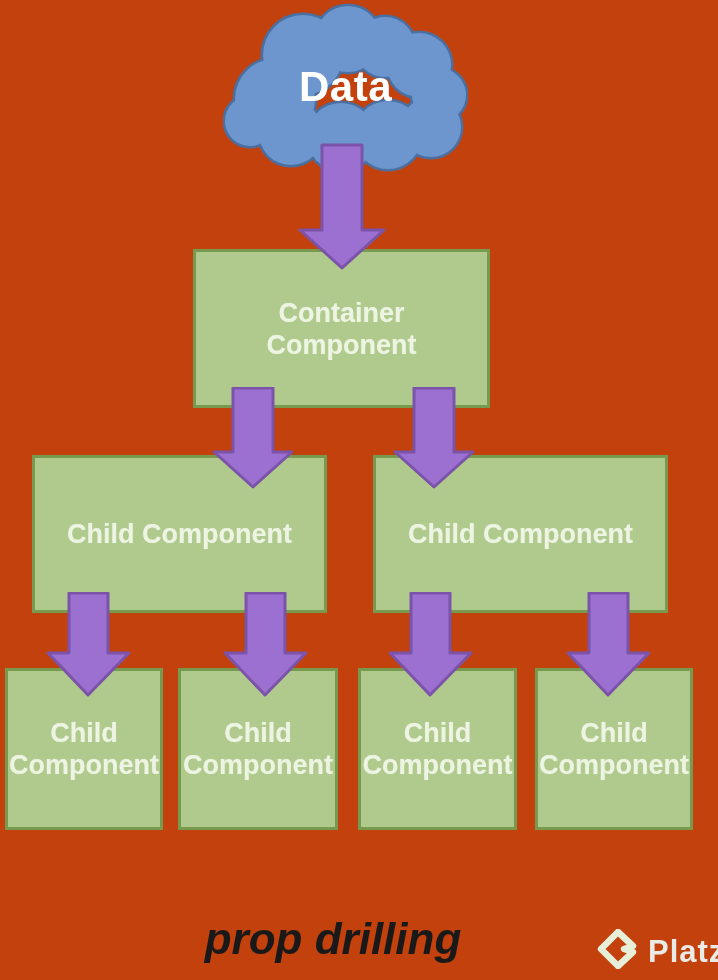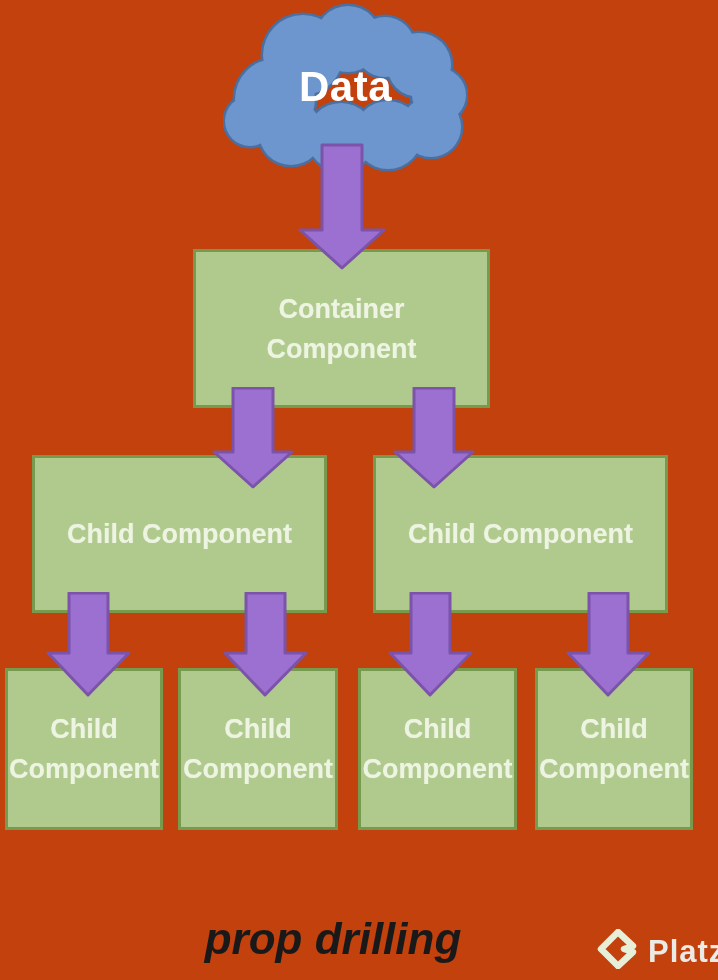--- a/index.html
+++ b/index.html
@@ -7,21 +7,21 @@
     position:relative;width:718px;height:980px;background:#c2410c;
     overflow:hidden;font-family:"Liberation Sans",sans-serif;
   }
   .box{
     position:absolute;box-sizing:border-box;
     background:#b0ca8e;border:3px solid #789a4f;
     display:flex;align-items:center;justify-content:center;
     z-index:1;
   }
   .box-label{
-    color:#eef4e2;font-size:27px;font-weight:700;line-height:40px;
+    color:#eef4e2;font-size:27px;font-weight:700;line-height:32px;
     text-align:center;text-shadow:0 0 1px rgba(255,255,255,.35);
   }
   .container-label{max-width:230px;}
   .small-label{max-width:150px;}
   .arrow{position:absolute;z-index:3;}
   .cloud{position:absolute;left:223px;top:3px;width:245px;height:169px;z-index:2;}
   .cloud-label{
     position:absolute;left:0;top:60px;width:100%;text-align:center;
     color:#ffffff;font-size:42px;font-weight:700;letter-spacing:0.5px;
   }

